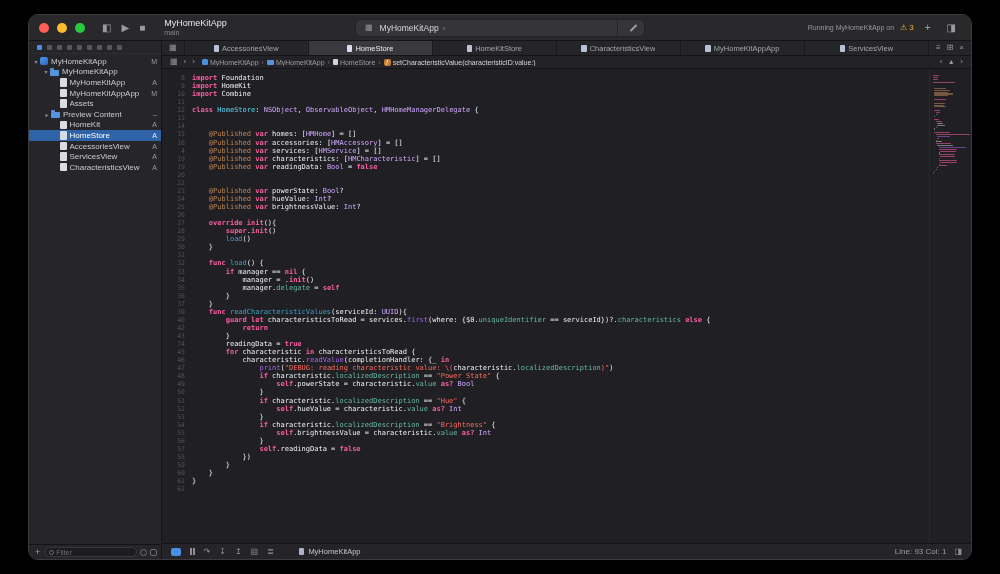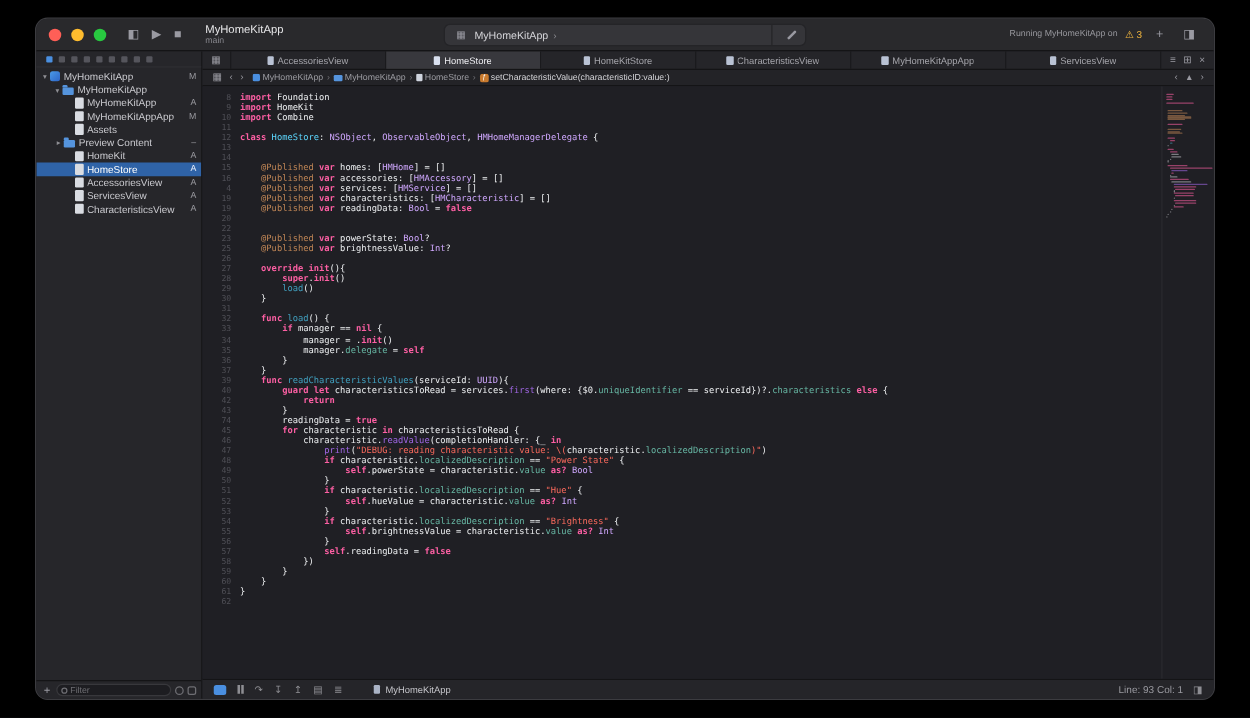--- a/index.html
+++ b/index.html
@@ -387,20 +387,24 @@
             </div>
             <div class="code-line">
               <span class="ln">22</span>
               <span class="src"></span>
             </div>
             <div class="code-line">
               <span class="ln">23</span>
               <span class="src"><span class="t-attr">    @Published</span><span class="t-kw"> var</span><span class="t-pl"> powerState: </span><span class="t-ptype">Bool</span><span class="t-pl">?</span></span>
             </div>
             <div class="code-line">
+              <span class="ln">24</span>
+              <span class="src"><span class="t-attr">    @Published</span><span class="t-kw"> var</span><span class="t-pl"> hueValue: </span><span class="t-ptype">Int</span><span class="t-pl">?</span></span>
+            </div>
+            <div class="code-line">
               <span class="ln">25</span>
               <span class="src"><span class="t-attr">    @Published</span><span class="t-kw"> var</span><span class="t-pl"> brightnessValue: </span><span class="t-ptype">Int</span><span class="t-pl">?</span></span>
             </div>
             <div class="code-line">
               <span class="ln">26</span>
               <span class="src"></span>
             </div>
             <div class="code-line">
               <span class="ln">27</span>
               <span class="src"><span class="t-kw">    override</span><span class="t-kw"> init</span><span class="t-pl">(){</span></span>

